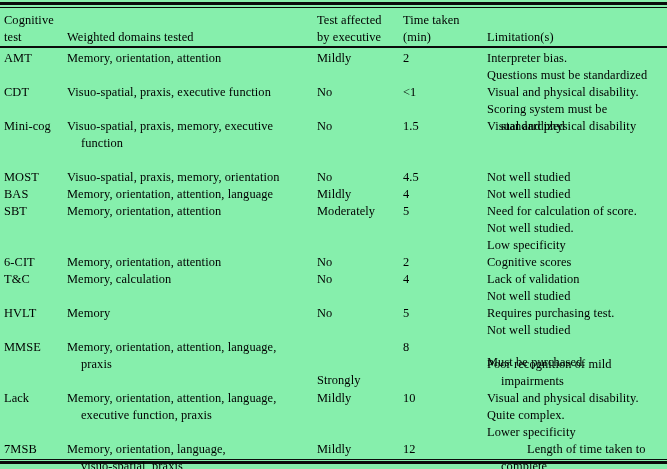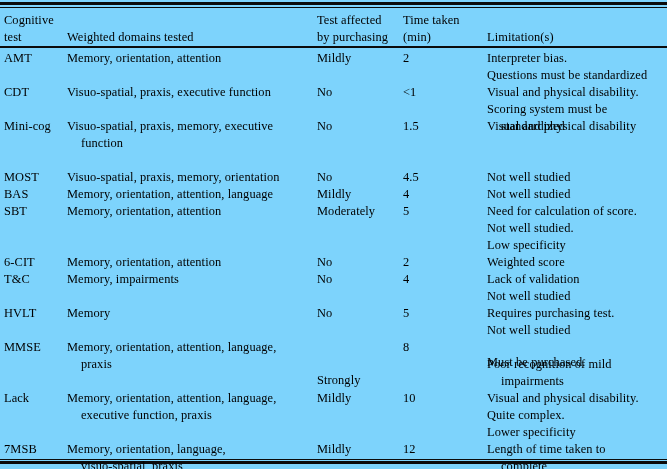--- a/index.html
+++ b/index.html
@@ -9,21 +9,21 @@
     background: #ffffff;
   }
   body {
     font-family: "Liberation Serif", "DejaVu Serif", serif;
     color: #000000;
   }
   #table-figure {
     position: relative;
     width: 667px;
     height: 469px;
-    background: #7dd3fc;
+    background: #86efac;
     overflow: hidden;
   }
 
   
   .rule {
     position: absolute;
     left: 0;
     width: 667px;
     background: #0b0b0b;
   }
@@ -62,21 +62,21 @@
   <div class="rule rule-top-thin"></div>
   <div class="rule rule-head"></div>
   <div class="rule rule-bot-thin"></div>
   <div class="rule rule-bot-thick"></div>
 
   <div id="header-layer">
       <div class="cell head col-test" style="top: 12px;">Cognitive</div>
       <div class="cell head col-test" style="top: 29px;">test</div>
       <div class="cell head col-domain" style="top: 29px;">Weighted domains tested</div>
       <div class="cell head col-edu" style="top: 12px;">Test affected</div>
-      <div class="cell head col-edu" style="top: 29px;">by purchasing</div>
+      <div class="cell head col-edu" style="top: 29px;">by executive</div>
       <div class="cell head col-time" style="top: 12px;">Time taken</div>
       <div class="cell head col-time" style="top: 29px;">(min)</div>
       <div class="cell head col-limit" style="top: 29px;">Limitation(s)</div>
     </div>
   <div id="body-layer">
       <div class="cell col-test" style="top: 50px;">AMT</div>
       <div class="cell col-domain" style="top: 50px;">Memory, orientation, attention</div>
       <div class="cell col-edu" style="top: 50px;">Mildly</div>
       <div class="cell col-time" style="top: 50px;">2</div>
       <div class="cell col-limit" style="top: 50px;">Interpreter bias.</div>
@@ -108,23 +108,23 @@
       <div class="cell col-domain" style="top: 203px;">Memory, orientation, attention</div>
       <div class="cell col-edu" style="top: 203px;">Moderately</div>
       <div class="cell col-time" style="top: 203px;">5</div>
       <div class="cell col-limit" style="top: 203px;">Need for calculation of score.</div>
       <div class="cell col-limit" style="top: 220px;">Not well studied.</div>
       <div class="cell col-limit" style="top: 237px;">Low specificity</div>
       <div class="cell col-test" style="top: 254px;">6-CIT</div>
       <div class="cell col-domain" style="top: 254px;">Memory, orientation, attention</div>
       <div class="cell col-edu" style="top: 254px;">No</div>
       <div class="cell col-time" style="top: 254px;">2</div>
-      <div class="cell col-limit" style="top: 254px;">Weighted score</div>
+      <div class="cell col-limit" style="top: 254px;">Cognitive scores</div>
       <div class="cell col-test" style="top: 271px;">T&amp;C</div>
-      <div class="cell col-domain" style="top: 271px;">Memory, impairments</div>
+      <div class="cell col-domain" style="top: 271px;">Memory, calculation</div>
       <div class="cell col-edu" style="top: 271px;">No</div>
       <div class="cell col-time" style="top: 271px;">4</div>
       <div class="cell col-limit" style="top: 271px;">Lack of validation</div>
       <div class="cell col-limit" style="top: 288px;">Not well studied</div>
       <div class="cell col-test" style="top: 305px;">HVLT</div>
       <div class="cell col-domain" style="top: 305px;">Memory</div>
       <div class="cell col-edu" style="top: 305px;">No</div>
       <div class="cell col-time" style="top: 305px;">5</div>
       <div class="cell col-limit" style="top: 305px;">Requires purchasing test.</div>
       <div class="cell col-limit" style="top: 322px;">Not well studied</div>
@@ -142,17 +142,17 @@
       <div class="cell col-edu" style="top: 390px;">Mildly</div>
       <div class="cell col-time" style="top: 390px;">10</div>
       <div class="cell col-limit" style="top: 390px;">Visual and physical disability.</div>
       <div class="cell col-limit" style="top: 407px;">Quite complex.</div>
       <div class="cell col-limit" style="top: 424px;">Lower specificity</div>
       <div class="cell col-test" style="top: 441px;">7MSB</div>
       <div class="cell col-domain" style="top: 441px;">Memory, orientation, language,</div>
       <div class="cell col-domain indent" style="top: 458px;">visuo-spatial, praxis</div>
       <div class="cell col-edu" style="top: 441px;">Mildly</div>
       <div class="cell col-time" style="top: 441px;">12</div>
-      <div class="cell col-limit" style="top: 441px;">Length of time taken to</div>
+      <div class="cell col-limit" style="top: 441px; margin-left: 40px;">Length of time taken to</div>
       <div class="cell col-limit indent" style="top: 458px;">complete</div>
     </div>
 
 </div>
 
 </body></html>

